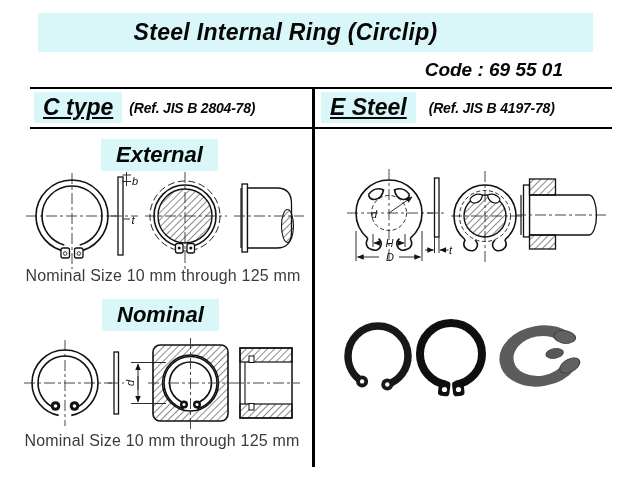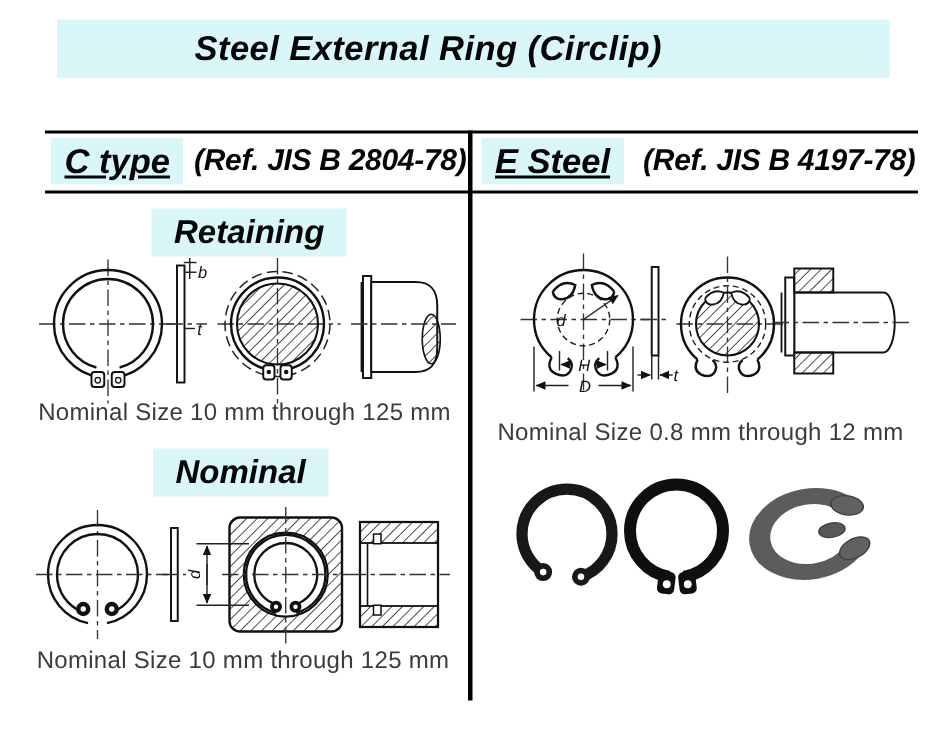--- a/index.html
+++ b/index.html
@@ -8,56 +8,57 @@
   .hl{background:#d9f6f8;}
   .bi{font-weight:bold;font-style:italic;color:#060606;}
   .title-bar{position:absolute;left:38px;top:13px;width:555px;height:39px;display:flex;
              align-items:center;justify-content:center;padding-right:60px;box-sizing:border-box;}
   .title-bar span{font-size:23px;letter-spacing:.3px;}
   .code{position:absolute;right:55px;top:59px;font-size:19px;}
   .hline{position:absolute;left:30px;width:582px;height:0;border-top:2px solid #000;}
   .vdiv{position:absolute;left:312px;top:87px;width:3px;height:380px;background:#000;}
   .typerow{position:absolute;top:92px;display:flex;align-items:center;}
   .typerow .big{font-size:23px;padding:2px 9px;text-decoration:underline;}
-  .typerow .ref{font-size:20px;margin-left:7px;letter-spacing:-0.2px;}
+  .typerow .ref{font-size:14px;margin-left:7px;letter-spacing:-0.2px;}
   .secbox{position:absolute;font-size:22px;padding:3px 15px;}
   .nominal{position:absolute;text-align:center;font-size:16px;color:#3b3b3b;letter-spacing:.2px;}
   svg.draw{position:absolute;}
   .ring{stroke:#111;stroke-width:1.6;fill:none;}
   .thin{stroke:#111;stroke-width:1.3;fill:#fff;}
   .cl{stroke:#333;stroke-width:.9;stroke-dasharray:11 3 3 3;fill:none;}
   .dim{stroke:#222;stroke-width:.95;fill:none;}
   .phantom{stroke:#222;stroke-width:1;stroke-dasharray:7 3.5;fill:none;}
   .dsh{stroke:#222;stroke-width:.95;stroke-dasharray:4 2.5;fill:none;}
   .dt{font:italic 11px "Liberation Sans",sans-serif;fill:#111;}
 </style>
 </head>
 <body>
 
 <div class="page">
 
   <div class="title-bar hl">
-    <span class="bi">Steel External Ring (Circlip)</span>
+    <span class="bi">Steel Internal Ring (Circlip)</span>
   </div>
 
+  <div class="code bi">Code : 69 55 01</div>
 
   <div class="hline" style="top:87px"></div>
   <div class="hline" style="top:127px"></div>
   <div class="vdiv"></div>
 
   <div class="typerow" style="left:34px">
     <span class="big bi hl">C type</span>
     <span class="ref bi">(Ref. JIS B 2804-78)</span>
   </div>
   <div class="typerow" style="left:321px">
     <span class="big bi hl">E Steel</span>
     <span class="ref bi" style="margin-left:13px">(Ref. JIS B 4197-78)</span>
   </div>
 
-  <div class="secbox bi hl" style="left:101px;top:139px">Retaining</div>
+  <div class="secbox bi hl" style="left:101px;top:139px">External</div>
 
   <svg class="draw" style="left:18px;top:170px" width="292" height="104" viewBox="0 0 292 104">
     <defs>
       <pattern id="hx" patternUnits="userSpaceOnUse" width="5" height="5" patternTransform="rotate(45)">
         <line x1="0" y1="0" x2="0" y2="5" stroke="#2a2a2a" stroke-width="1.1"></line>
       </pattern>
       <marker id="ax" markerWidth="8" markerHeight="8" refX="6.5" refY="3" orient="auto">
         <path d="M0 0L7 3L0 6Z" fill="#111"></path>
       </marker>
     </defs>
@@ -212,21 +213,20 @@
     <g>
       <path class="thin" d="M 206.5 39 H 266 a 7.5 20 0 0 1 0 40 H 206.5 Z"></path>
       <line x1="198" y1="39" x2="198" y2="79" stroke="#111" stroke-width="1.2"></line>
       <rect class="thin" x="200.5" y="29" width="6" height="52"></rect>
       <rect x="206.5" y="23" width="26" height="16" fill="url(#he)" stroke="#111" stroke-width="1.3"></rect>
       <rect x="206.5" y="79" width="26" height="14" fill="url(#he)" stroke="#111" stroke-width="1.3"></rect>
       <line class="cl" x1="192" y1="59" x2="286" y2="59"></line>
     </g>
   </svg>
 
-  <div class="nominal" style="left:322px;top:280px;width:290px">Nominal Size 0.8 mm through 12 mm</div>
 
   <svg class="draw" style="left:330px;top:312px" width="262" height="96" viewBox="0 0 262 96">
     <g>
       <circle cx="48" cy="44" r="30" pathLength="360" fill="none" stroke="#181818" stroke-width="7.5" stroke-dasharray="310 50" stroke-dashoffset="-122"></circle>
       <circle cx="57.3" cy="72.5" r="6" fill="#181818"></circle>
         <circle cx="57.3" cy="72.5" r="2.2" fill="#fff"></circle>
       <circle cx="32.1" cy="69.4" r="6" fill="#181818"></circle>
         <circle cx="32.1" cy="69.4" r="2.2" fill="#fff"></circle>
     </g>
     <g>

